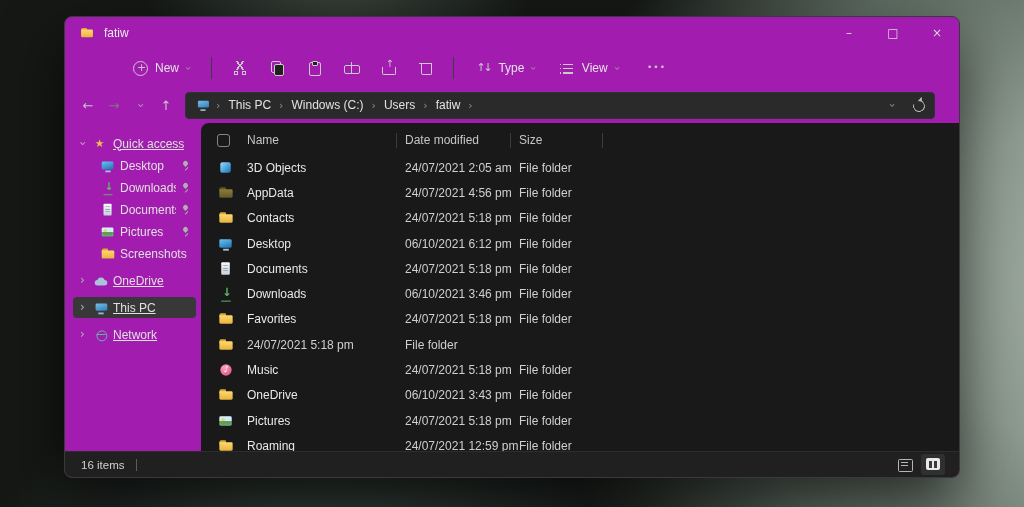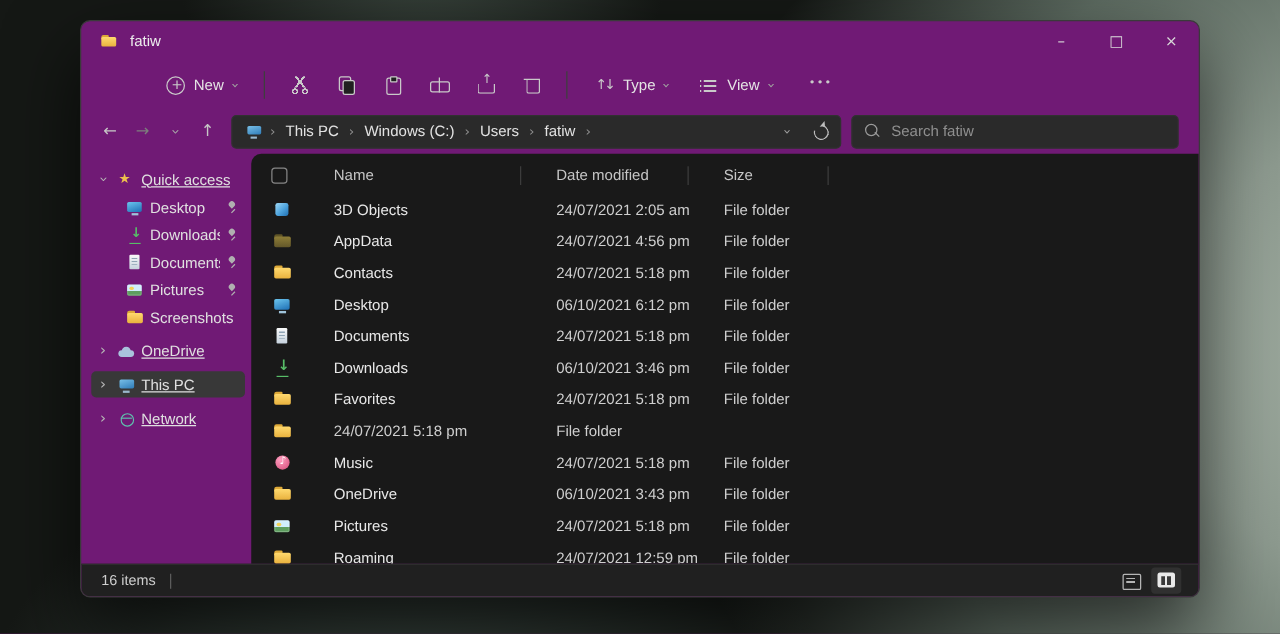--- a/index.html
+++ b/index.html
@@ -10,21 +10,21 @@
       radial-gradient(90% 140% at 116% 56%, #aab6aa 0%, #8d9a8f 28%, #5d6b61 52%, rgba(40,50,44,0) 72%),
       radial-gradient(55% 80% at 32% 118%, #42514a 0%, rgba(30,40,34,0) 62%),
       radial-gradient(34% 70% at 33% -12%, #3e4a42 0%, rgba(30,36,31,0) 58%),
       #151815;
     position:relative;
   }
 
   
   .window{
     position:absolute; left:64px; top:16px; width:896px; height:462px;
-    background:#701a75; border:1px solid #3a3a3a; border-radius:8px;
+    background:#a21caf; border:1px solid #3a3a3a; border-radius:8px;
     box-shadow:0 26px 60px rgba(0,0,0,.65);
     color:#e4e4e4; font-size:12px; overflow:hidden;
     display:flex; flex-direction:column;
   }
 
   
   .titlebar{ height:32px; display:flex; align-items:center; padding-left:14px; gap:9px; flex:0 0 auto;}
   .title{ font-size:12px; color:#ececec; }
   .wincontrols{ margin-left:auto; height:100%; display:flex; }
   .wc{ width:44px; height:100%; background:none; border:none; color:#d9d9d9;
@@ -135,21 +135,21 @@
   .side-item.child .side-chev{ flex-basis:20px; width:20px; }
   .side-ic{ transform:scale(.9); }
   .side-label{ white-space:nowrap; overflow:hidden; }
   .pin{ display:none; width:11px; height:13px; position:relative; margin-left:auto; flex:0 0 11px;}
   .pin.show{ display:inline-block; }
   .pin::before{ content:""; position:absolute; top:2px; left:3px; width:5px; height:5px; background:#b0b0b0;
                 border-radius:50% 50% 50% 0; transform:rotate(-45deg); }
   .pin::after{ content:""; position:absolute; top:7.5px; left:5.5px; width:1.4px; height:4px; background:#b0b0b0; transform:rotate(45deg); }
 
   .filepane{ flex:1; background:#191919; border-radius:8px 0 0 0; padding:4px 0 0 4px; min-width:0; overflow:hidden;}
-  .lheader, .frow{ display:grid; grid-template-columns:30px 158px 114px 92px 66px; align-items:center; padding-left:4px;gap:20px; }
+  .lheader, .frow{ display:grid; grid-template-columns:30px 158px 114px 92px 66px; align-items:center; padding-left:4px; }
   .lheader{ height:26px; color:#c6c6c6; font-size:12px; }
   .cb{ width:13px; height:13px; border:1px solid #868686; border-radius:3px; margin-left:8px; background:transparent; padding:0;}
   .hcell{ position:relative; height:100%; display:flex; align-items:center; padding-left:8px; }
   .hsep{ position:absolute; right:0; top:6px; height:15px; width:1px; background:#3c3c3c; }
   .rows{ margin-top:2px; }
   .frow{ height:25.3px; font-size:12px; color:#d4d4d4; border-radius:3px; }
   .c-ic{ display:flex; padding-left:9px; }
   .c-ic .ic{ transform:scale(.95); }
   .c-name{ color:#e8e8e8; padding-left:8px; white-space:nowrap; overflow:hidden; }
   .c-date,.c-type,.c-size{ padding-left:8px; color:#cfcfcf; white-space:nowrap; }
@@ -264,24 +264,20 @@
       <span class="crumb-right">
         <button class="nav navsm">
             <span class="chev chev-down"></span>
           </button>
         <button class="nav navsm">
             <span class="ic ic-refresh"></span>
           </button>
       </span>
     </div>
 
-    <div class="searchbox">
-      <span class="ic-search"></span>
-      <input class="searchinput" type="text" placeholder="Search fatiw" style="">
-    </div>
   </div>
 
   <div class="winbody">
 
     <aside class="sidebar">
 
         <div class="side-item root">
           <span class="ic side-chev ic-chev-down"></span>
           <span class="ic side-ic ic-star"></span>
           <span class="side-label">Quick access</span>

